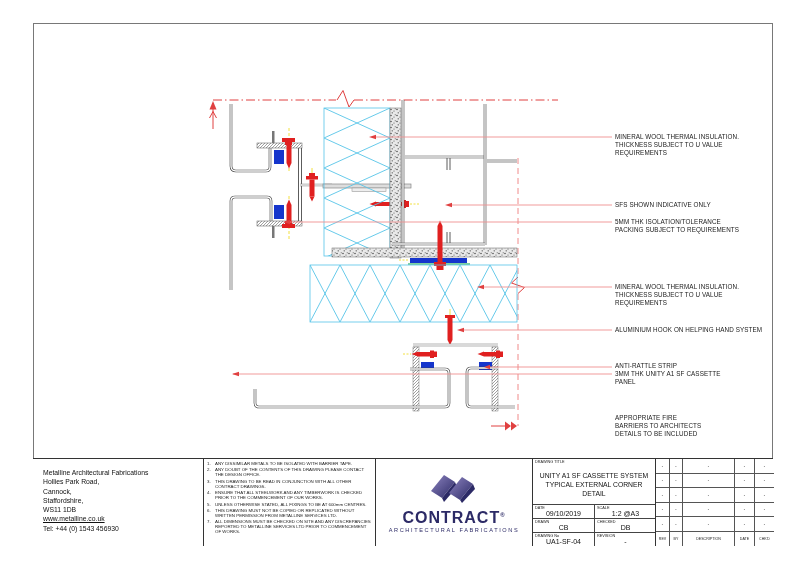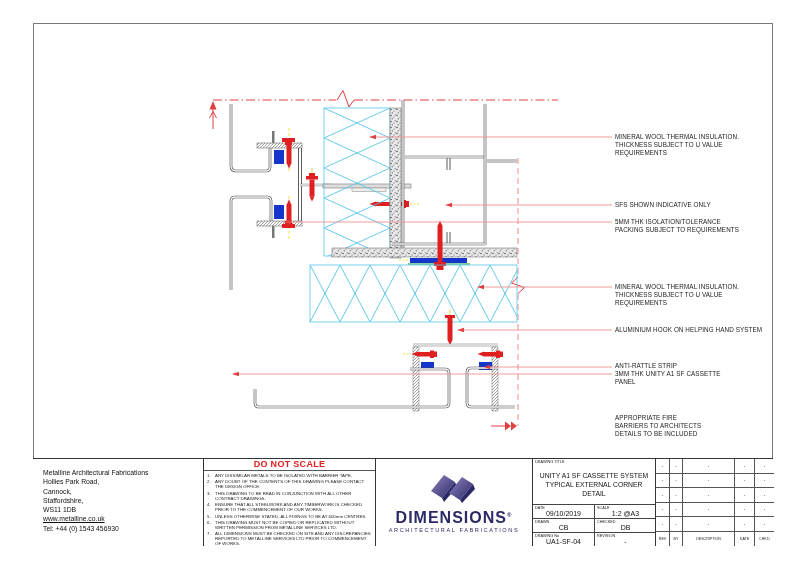--- a/index.html
+++ b/index.html
@@ -260,21 +260,20 @@
       <div>Metalline Architectural Fabrications</div>
       <div style="white-space:pre-line">Hollies Park Road,
 Cannock,
 Staffordshire,
 WS11 1DB</div>
       <div class="site">www.metalline.co.uk</div>
       <div>Tel: +44 (0) 1543 456930</div>
     </div>
 
     <div class="tb-sec tb-notes">
-      <div class="notes-head">DO NOT SCALE</div>
       <div class="notes-list">
         <div class="note-row">
           <span class="note-num">1.</span>
           <span>ANY DISSIMILAR METALS TO BE ISOLATED WITH BARRIER TAPE.</span>
           </div>
         <div class="note-row">
           <span class="note-num">2.</span>
           <span>ANY DOUBT OF THE CONTENTS OF THIS DRAWING PLEASE CONTACT THE DESIGN OFFICE.</span>
           </div>
         <div class="note-row">
@@ -306,21 +305,21 @@
           <linearGradient id="rib" x1="0" y1="0" x2="1" y2="1">
             <stop offset="0" stop-color="#8d84c0"></stop>
               <stop offset="1" stop-color="#2c2a66"></stop>
           </linearGradient>
         </defs>
         <polygon points="3,20 16,4 27,11 14,27" fill="url(#rib)"></polygon>
         <polygon points="14,27 27,11 29,16 16,31" fill="#2c2a66"></polygon>
         <polygon points="21,22 34,6 45,13 32,29" fill="url(#rib)"></polygon>
         <polygon points="32,29 45,13 47,18 34,32" fill="#2c2a66"></polygon>
       </svg>
-      <div class="logo-word"><span>DIMENSIONS</span><sup>®</sup></div>
+      <div class="logo-word"><span>CONTRACT</span><sup>®</sup></div>
       <div class="logo-tag">ARCHITECTURAL FABRICATIONS</div>
     </div>
 
     <div class="tb-sec tb-title">
       <div class="tb-row r-title">
         <span class="cell-label">DRAWING TITLE</span>
         <div class="val">UNITY A1 SF CASSETTE SYSTEM
 TYPICAL EXTERNAL CORNER
 DETAIL</div>
       </div>

